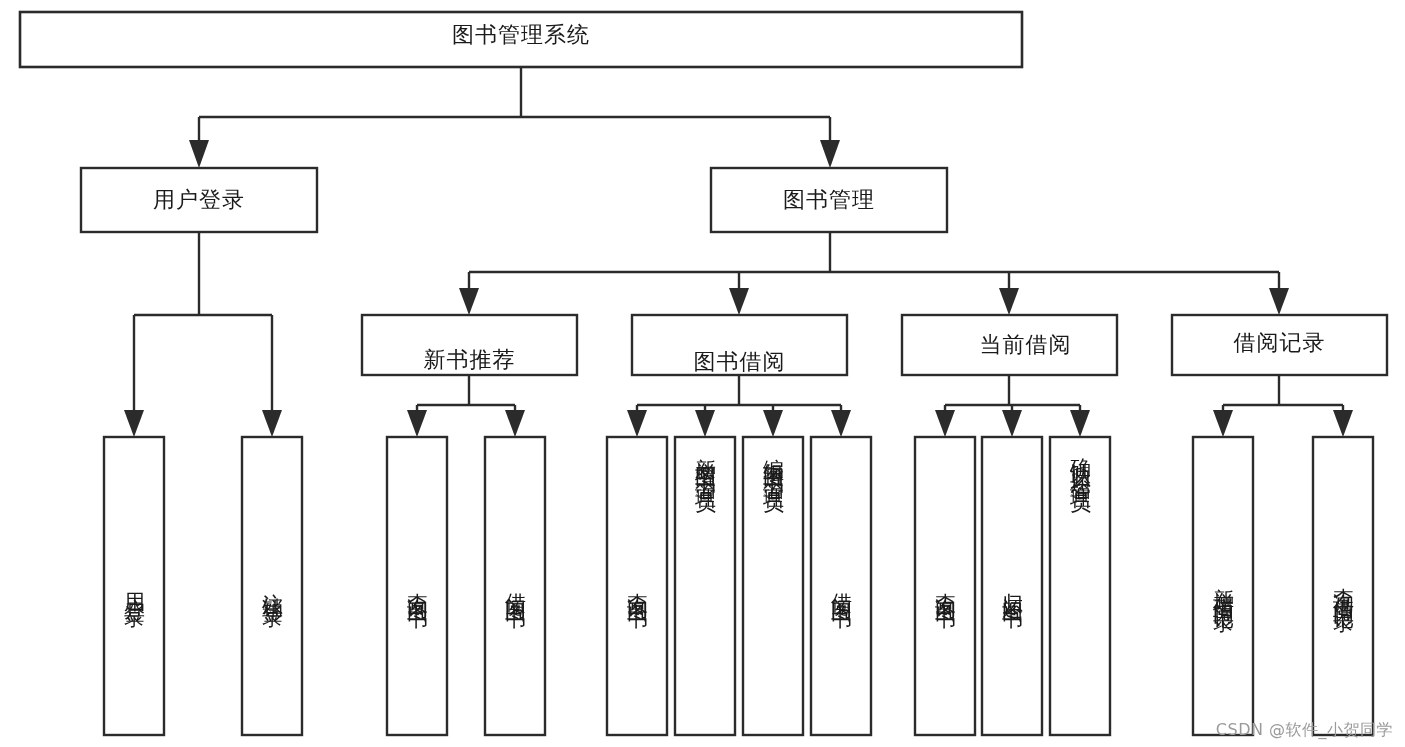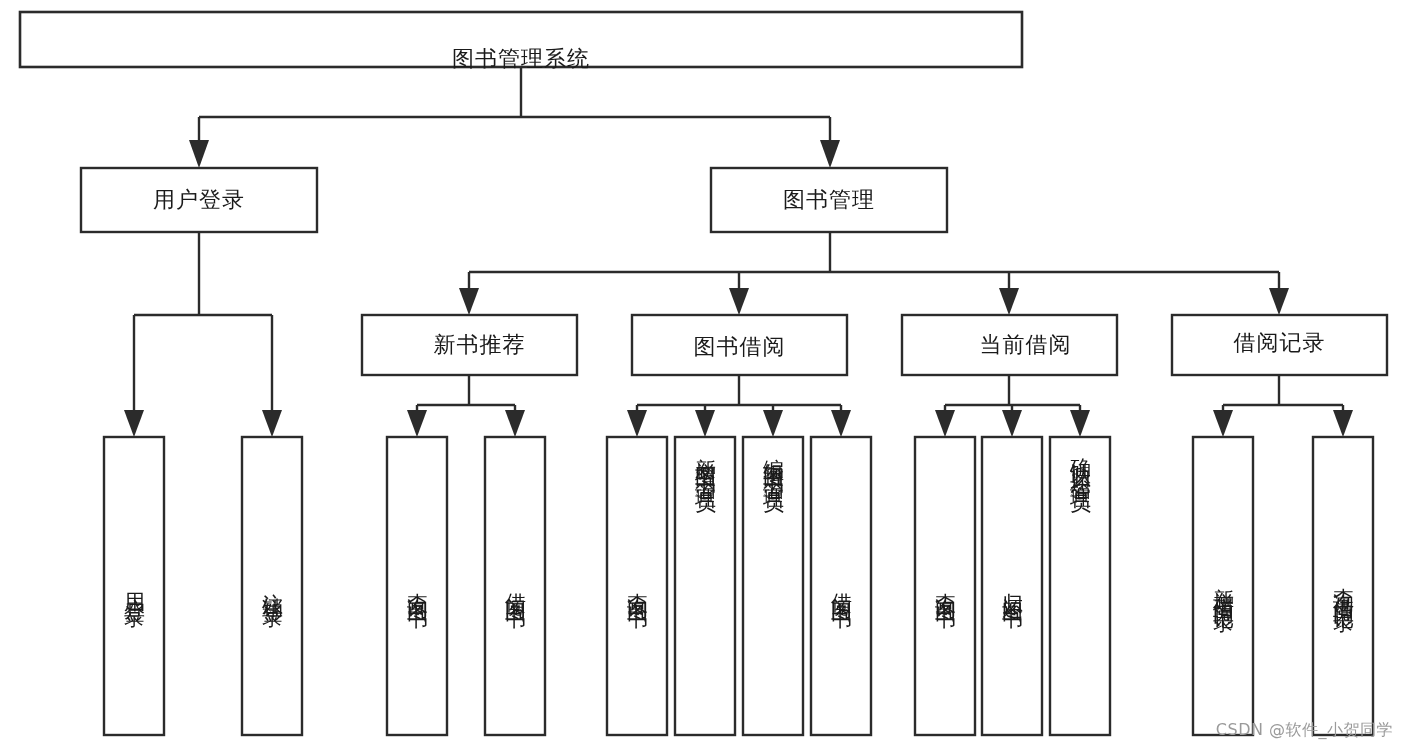--- a/index.html
+++ b/index.html
@@ -181,37 +181,37 @@
     <rect class="node-box" x="811" y="437" width="60" height="298"></rect>
 
     <rect class="node-box" x="915" y="437" width="60" height="298"></rect>
     <rect class="node-box" x="982" y="437" width="60" height="298"></rect>
     <rect class="node-box" x="1050" y="437" width="60" height="298"></rect>
 
     <rect class="node-box" x="1193" y="437" width="60" height="298"></rect>
     <rect class="node-box" x="1313" y="437" width="60" height="298"></rect>
   </svg>
 
-  <div class="hlabel-wrap" style="left:20px; top:28px; width:1002px; height:62px;">
+  <div class="hlabel-wrap" style="left:20px; top:4px; width:1002px; height:62px;">
     <span class="hlabel-text">图书管理系统</span>
   </div>
 
   <div class="hlabel-wrap" style="left:81px; top:168px; width:236px; height:64px;">
     <span class="hlabel-text">用户登录</span>
   </div>
 
   <div class="hlabel-wrap" style="left:711px; top:168px; width:236px; height:64px;">
     <span class="hlabel-text">图书管理</span>
   </div>
 
-  <div class="hlabel-wrap" style="left:362px; top:315px; width:215px; height:60px;padding-left:10px;">
+  <div class="hlabel-wrap" style="left:362px; top:330px; width:215px; height:60px;">
     <span class="hlabel-text">新书推荐</span>
   </div>
 
-  <div class="hlabel-wrap" style="left:632px; top:315px; width:215px; height:64px;">
+  <div class="hlabel-wrap" style="left:632px; top:330px; width:215px; height:64px;">
     <span class="hlabel-text">图书借阅</span>
   </div>
 
   <div class="hlabel-wrap" style="left:902px; top:315px; width:247px; height:60px;">
     <span class="hlabel-text">当前借阅</span>
   </div>
 
   <div class="hlabel-wrap" style="left:1172px; top:315px; width:215px; height:56px;">
     <span class="hlabel-text">借阅记录</span>
   </div>

